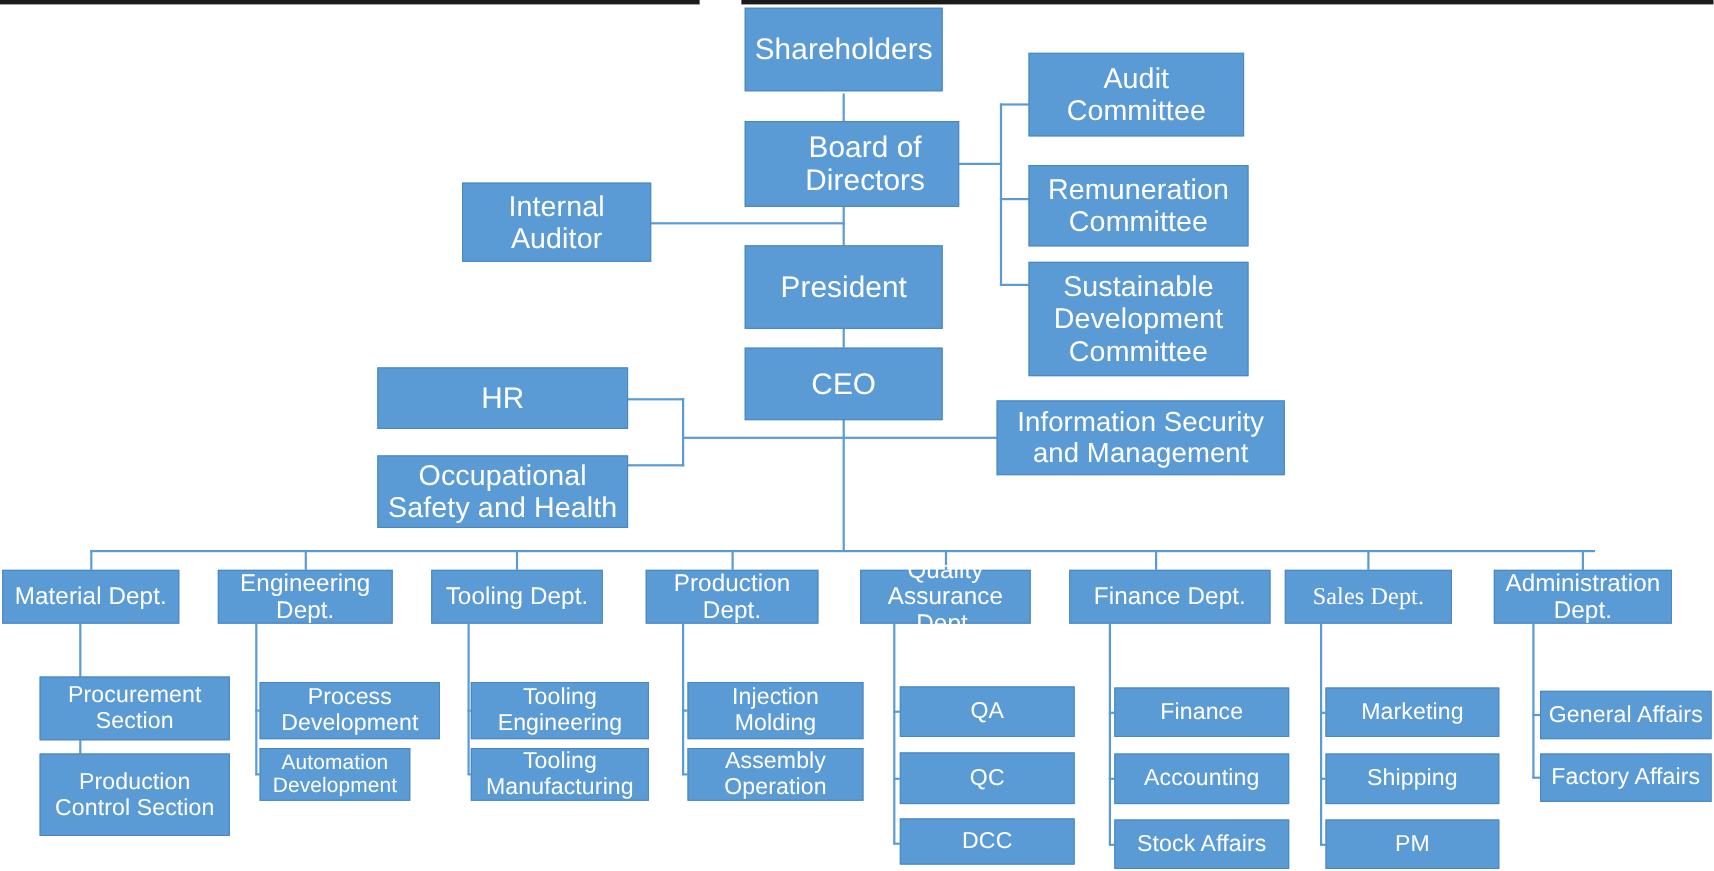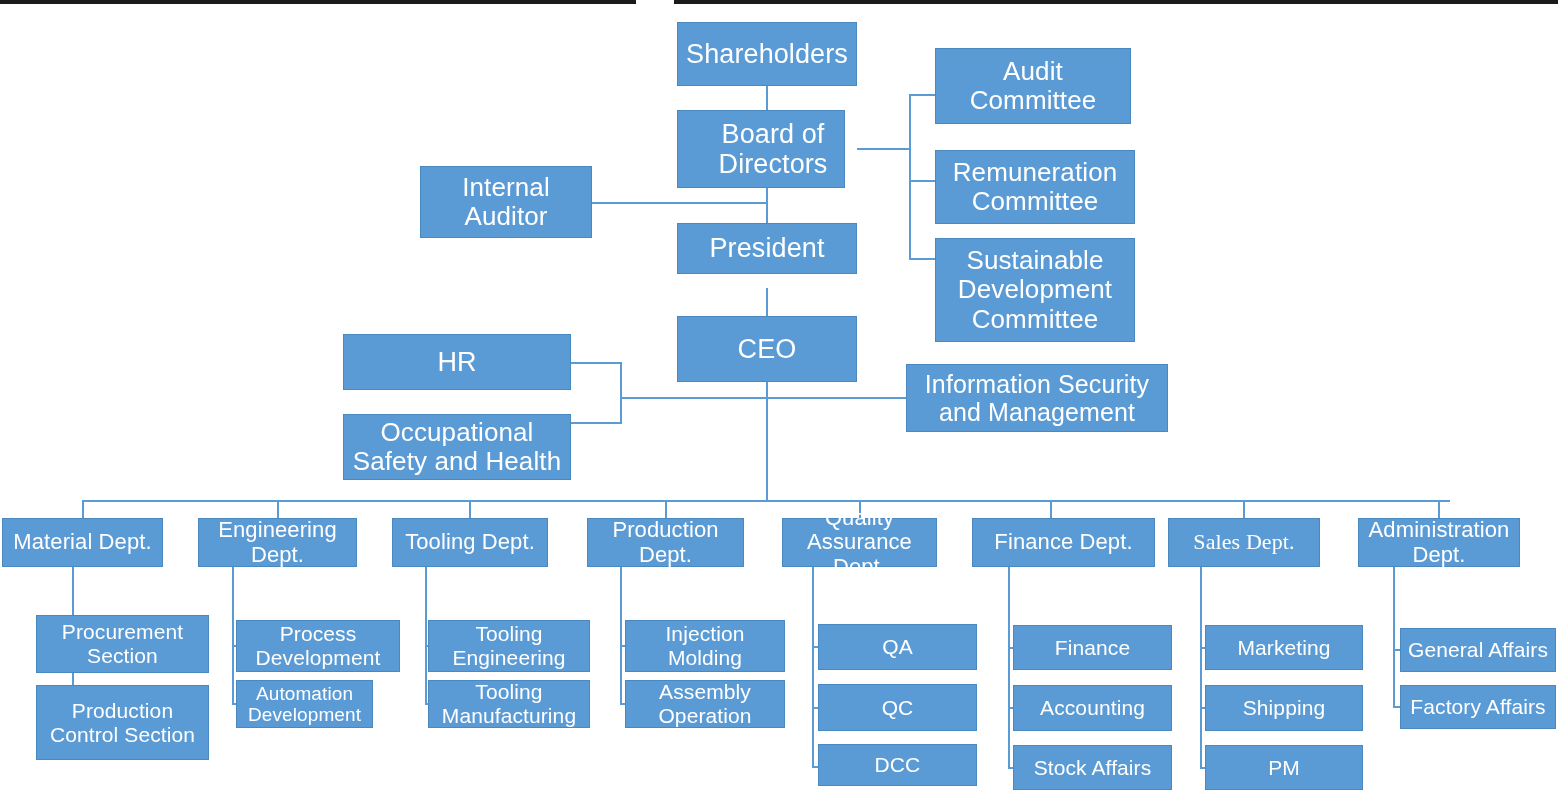--- a/index.html
+++ b/index.html
@@ -80,26 +80,26 @@
 
   <div class="conn h" style="left:570px; top:362px; width:52px;"></div>
   <div class="conn h" style="left:570px; top:422px; width:52px;"></div>
   <div class="conn v" style="left:620px; top:362px; height:62px;"></div>
   <div class="conn h" style="left:620px; top:397px; width:148px;"></div>
 
   <div class="conn h" style="left:766px; top:397px; width:142px;"></div>
 
   <div class="conn h" style="left:82px; top:500px; width:1368px;"></div>
 
-  <div class="node" style="left:677px; top:22px; width:180px; height:64px; font-size:27px;">Shareholders</div>
+  <div class="node" style="left:677px; top:7px; width:180px; height:76px; font-size:27px;">Shareholders</div>
 
-  <div class="node" style="left:677px; top:110px; width:168px; height:78px; font-size:27px;padding-left:28px;">Board of
+  <div class="node" style="left:677px; top:110px; width:195px; height:78px; font-size:27px;padding-left:28px;">Board of
 Directors</div>
 
-  <div class="node" style="left:677px; top:223px; width:180px; height:51px; font-size:27px;">President</div>
+  <div class="node" style="left:677px; top:223px; width:180px; height:76px; font-size:27px;">President</div>
 
   <div class="node" style="left:677px; top:316px; width:180px; height:66px; font-size:27px;">CEO</div>
 
   <div class="node" style="left:420px; top:166px; width:172px; height:72px; font-size:26px;">Internal
 Auditor</div>
 
   <div class="node" style="left:935px; top:48px; width:196px; height:76px; font-size:26px;">Audit
 Committee</div>
 
   <div class="node" style="left:935px; top:150px; width:200px; height:74px; font-size:26px;">Remuneration

